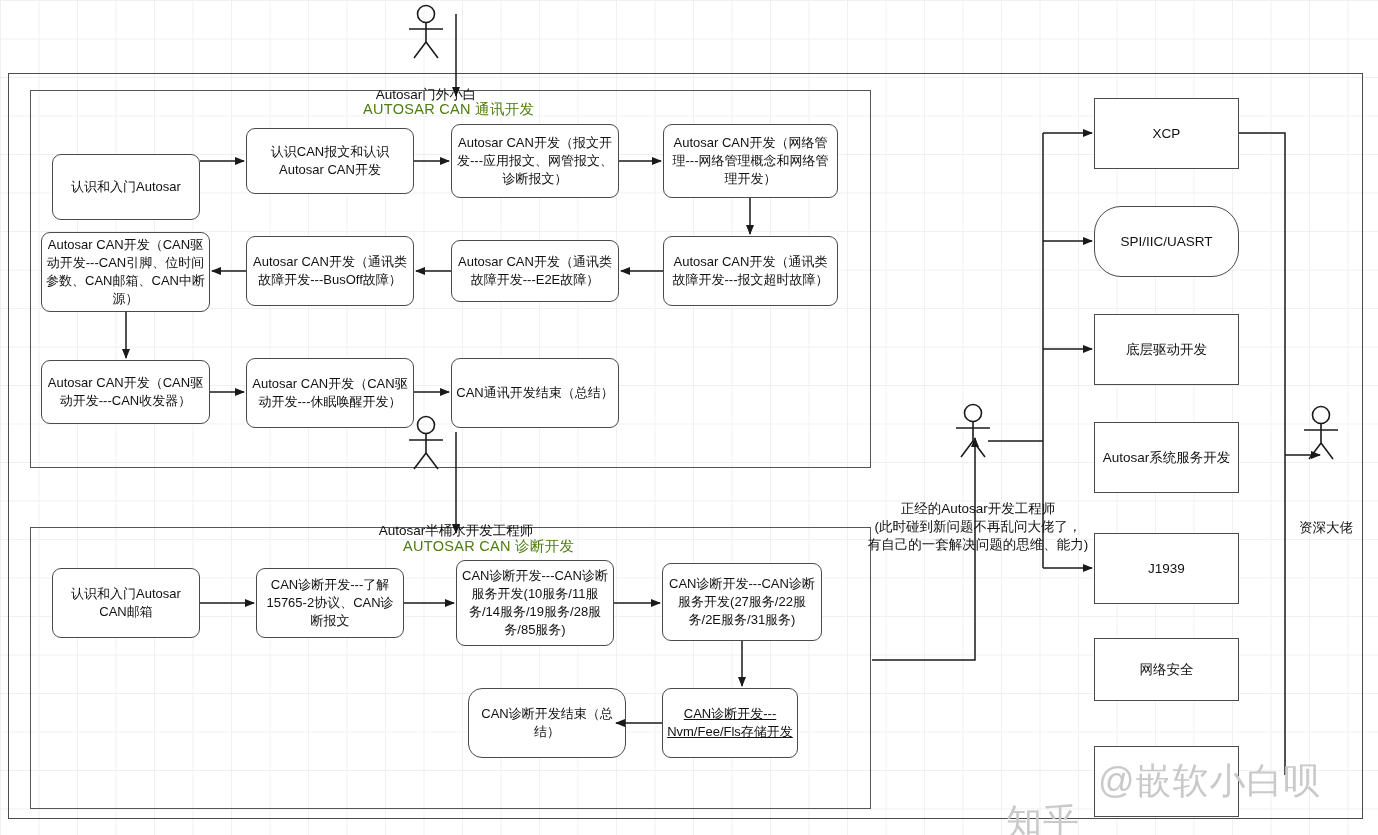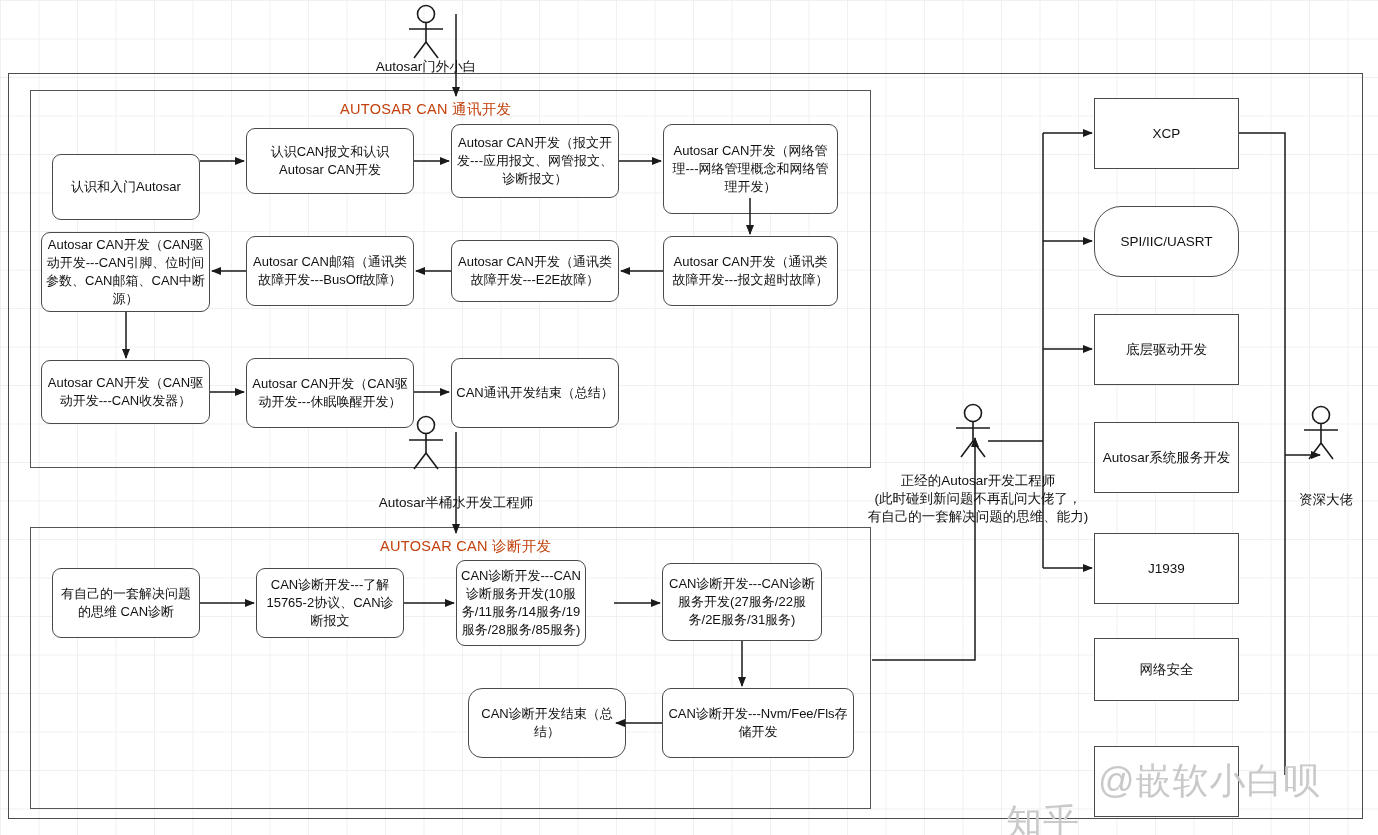--- a/index.html
+++ b/index.html
@@ -32,21 +32,22 @@
     position:absolute;
     border:1.3px solid #555;
     background:transparent;
     box-sizing:border-box;
   }
   .group-title{
     position:absolute;
     font-size:14.5px;
     letter-spacing:.3px;
     white-space:nowrap;
-    color:#c2410c;
+    color:#4d7c0f;
+    margin-left:23px;
   }
   .node{
     position:absolute;
     box-sizing:border-box;
     border:1.3px solid #4a4a4a;
     border-radius:9px;
     background:#fff;
     display:flex;align-items:center;justify-content:center;
     text-align:center;
     font-size:13px;
@@ -67,20 +68,21 @@
   }
   svg.arrows{position:absolute;left:0;top:0;width:1378px;height:835px;overflow:visible;pointer-events:none;}
   .actor{position:absolute;}
   .actor-label{
     position:absolute;
     font-size:13.5px;
     text-align:center;
     white-space:pre;
     line-height:1.3;
     color:#111;
+    margin-top:28px;
   }
   .wm{
     position:absolute;
     color:#c9c9c9;
     font-size:36px;
     white-space:nowrap;
     letter-spacing:1px;
     pointer-events:none;
     user-select:none;
   }
@@ -98,29 +100,29 @@
 
   <div class="node" style="left:52px;top:128px;width:148px;height:66px;margin-top:26px;">
     <span>认识和入门Autosar</span>
   </div>
   <div class="node" style="left:246px;top:128px;width:168px;height:66px;">
     <span>认识CAN报文和认识Autosar CAN开发</span>
   </div>
   <div class="node" style="left:451px;top:124px;width:168px;height:74px;">
     <span>Autosar CAN开发（报文开发---应用报文、网管报文、诊断报文）</span>
   </div>
-  <div class="node" style="left:663px;top:124px;width:175px;height:90px;">
+  <div class="node" style="left:663px;top:124px;width:175px;height:74px;">
     <span>Autosar CAN开发（网络管理---网络管理概念和网络管理开发）</span>
   </div>
 
   <div class="node" style="left:41px;top:232px;width:169px;height:80px;">
     <span>Autosar CAN开发（CAN驱动开发---CAN引脚、位时间参数、CAN邮箱、CAN中断源）</span>
   </div>
   <div class="node" style="left:246px;top:236px;width:168px;height:70px;">
-    <span>Autosar CAN邮箱（通讯类故障开发---BusOff故障）</span>
+    <span>Autosar CAN开发（通讯类故障开发---BusOff故障）</span>
   </div>
   <div class="node" style="left:451px;top:240px;width:168px;height:62px;">
     <span>Autosar CAN开发（通讯类故障开发---E2E故障）</span>
   </div>
   <div class="node" style="left:663px;top:236px;width:175px;height:70px;">
     <span>Autosar CAN开发（通讯类故障开发---报文超时故障）</span>
   </div>
 
   <div class="node" style="left:246px;top:358px;width:168px;height:70px;">
     <span>Autosar CAN开发（CAN驱动开发---休眠唤醒开发）</span>
@@ -129,32 +131,32 @@
     <span>Autosar CAN开发（CAN驱动开发---CAN收发器）</span>
   </div>
   <div class="node" style="left:451px;top:358px;width:168px;height:70px;">
     <span>CAN通讯开发结束（总结）</span>
   </div>
 
   <div class="group" style="left:30px;top:527px;width:841px;height:282px;"></div>
   <div class="group-title" style="left:380px;top:537px;">AUTOSAR CAN 诊断开发</div>
 
   <div class="node" style="left:52px;top:568px;width:148px;height:70px;">
-    <span>有自己的一套解决问题的思维 CAN诊断</span>
+    <span>认识和入门Autosar CAN邮箱</span>
   </div>
   <div class="node" style="left:256px;top:568px;width:148px;height:70px;">
     <span>CAN诊断开发---了解15765-2协议、CAN诊断报文</span>
   </div>
-  <div class="node" style="left:456px;top:560px;width:130px;height:86px;">
+  <div class="node" style="left:456px;top:560px;width:158px;height:86px;">
     <span>CAN诊断开发---CAN诊断服务开发(10服务/11服务/14服务/19服务/28服务/85服务)</span>
   </div>
   <div class="node" style="left:662px;top:563px;width:160px;height:78px;">
     <span>CAN诊断开发---CAN诊断服务开发(27服务/22服务/2E服务/31服务)</span>
   </div>
-  <div class="node" style="left:662px;top:688px;width:192px;height:70px;">
+  <div class="node" style="left:662px;top:688px;width:136px;height:70px;text-decoration:underline;">
     <span>CAN诊断开发---Nvm/Fee/Fls存储开发</span>
   </div>
   <div class="node" style="left:468px;top:688px;width:158px;height:70px;border-radius:14px;">
     <span>CAN诊断开发结束（总结）</span>
   </div>
 
   <div class="rect" style="left:1094px;top:98px;width:145px;height:71px;">
     <span>XCP</span>
   </div>
   <div class="rect" style="left:1094px;top:206px;width:145px;height:71px;border-radius:27px;">

